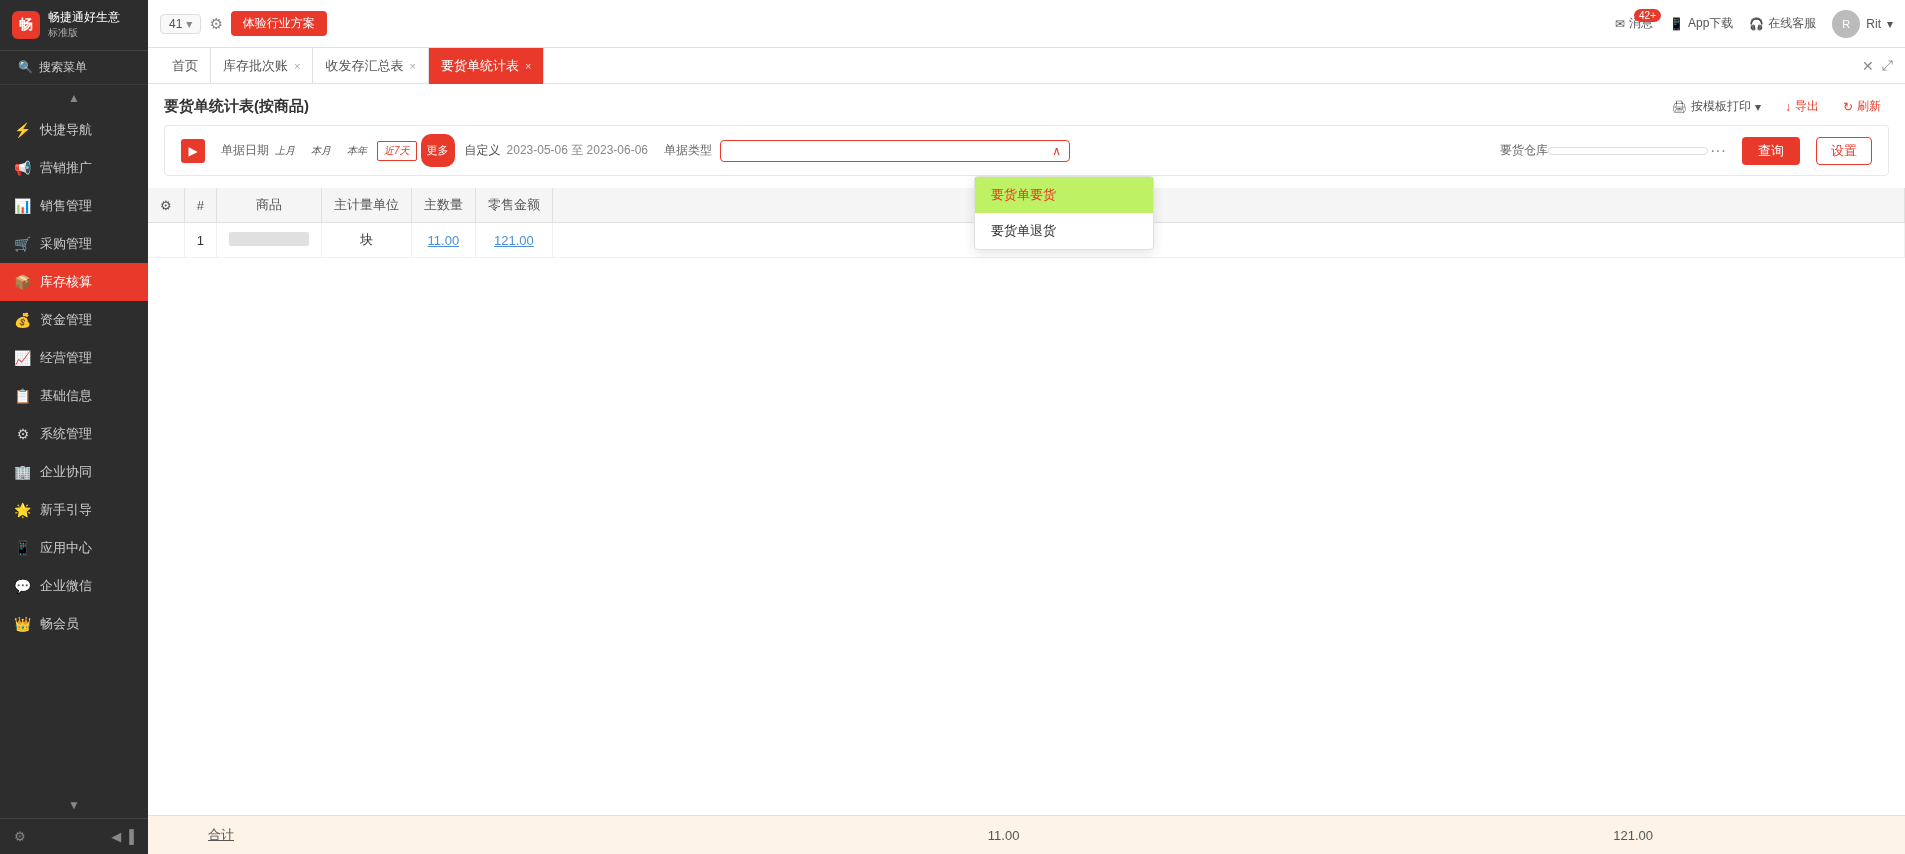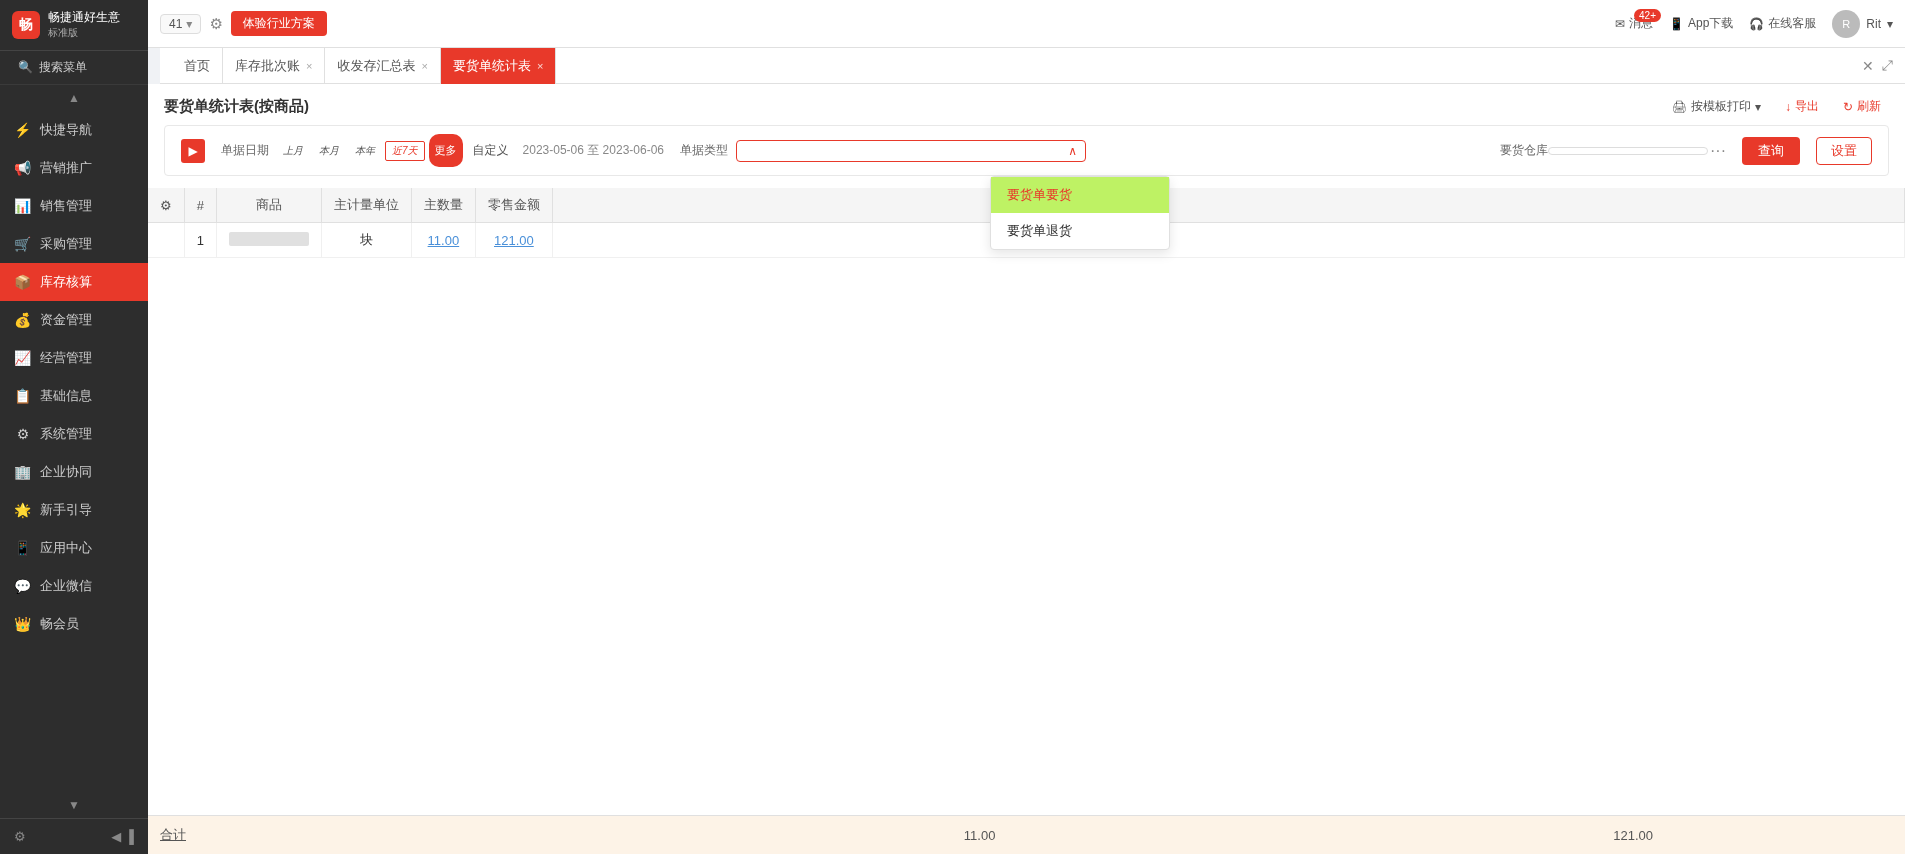--- a/index.html
+++ b/index.html
@@ -174,21 +174,20 @@
 
     
     .tabs-bar {
       height: 36px;
       background: #fff;
       border-bottom: 1px solid #e0e0e0;
       display: flex;
       align-items: center;
       padding: 0 0 0 12px;
       flex-shrink: 0;
-      margin-left: 12px;
     }
     .tab-item {
       display: flex;
       align-items: center;
       padding: 0 12px;
       height: 36px;
       font-size: 13px;
       color: #555;
       cursor: pointer;
       border-right: 1px solid #e0e0e0;
@@ -275,21 +274,20 @@
       align-items: center;
       justify-content: center;
       border-radius: 3px;
       cursor: pointer;
       flex-shrink: 0;
       font-size: 12px;
     }
     .filter-field {
       display: flex;
       align-items: center;
-      gap: 8px;
     }
     .filter-label {
       color: #666;
       font-size: 12px;
       white-space: nowrap;
     }
     .date-options {
       display: flex;
       align-items: center;
       gap: 4px;
@@ -448,21 +446,21 @@
     .table-footer {
       border-top: 1px solid #e0e0e0;
       background: #fdf3e7;
       display: flex;
       align-items: center;
       padding: 10px 12px;
       font-size: 13px;
       color: #555;
       flex-shrink: 0;
     }
-    .footer-label { font-weight: normal; text-decoration: underline; }
+    .footer-label { margin-left: 48px; font-weight: normal; text-decoration: underline; }
 
     
     .sidebar-arrow { 
       background: none; 
       border: none; 
       color: #888; 
       cursor: pointer; 
       padding: 4px 0; 
       font-size: 12px;
       text-align: center;

